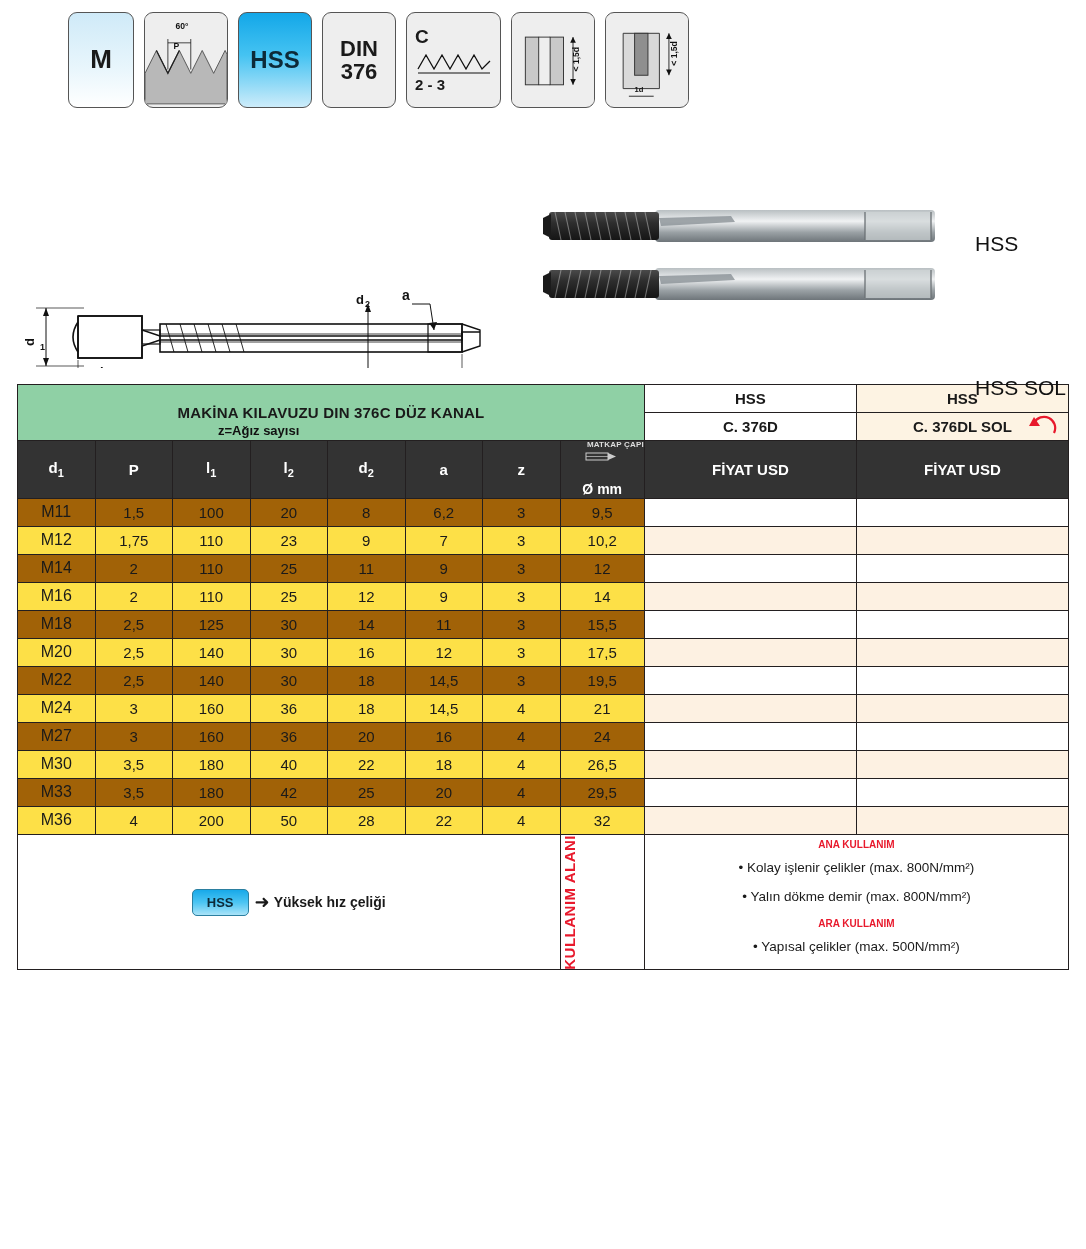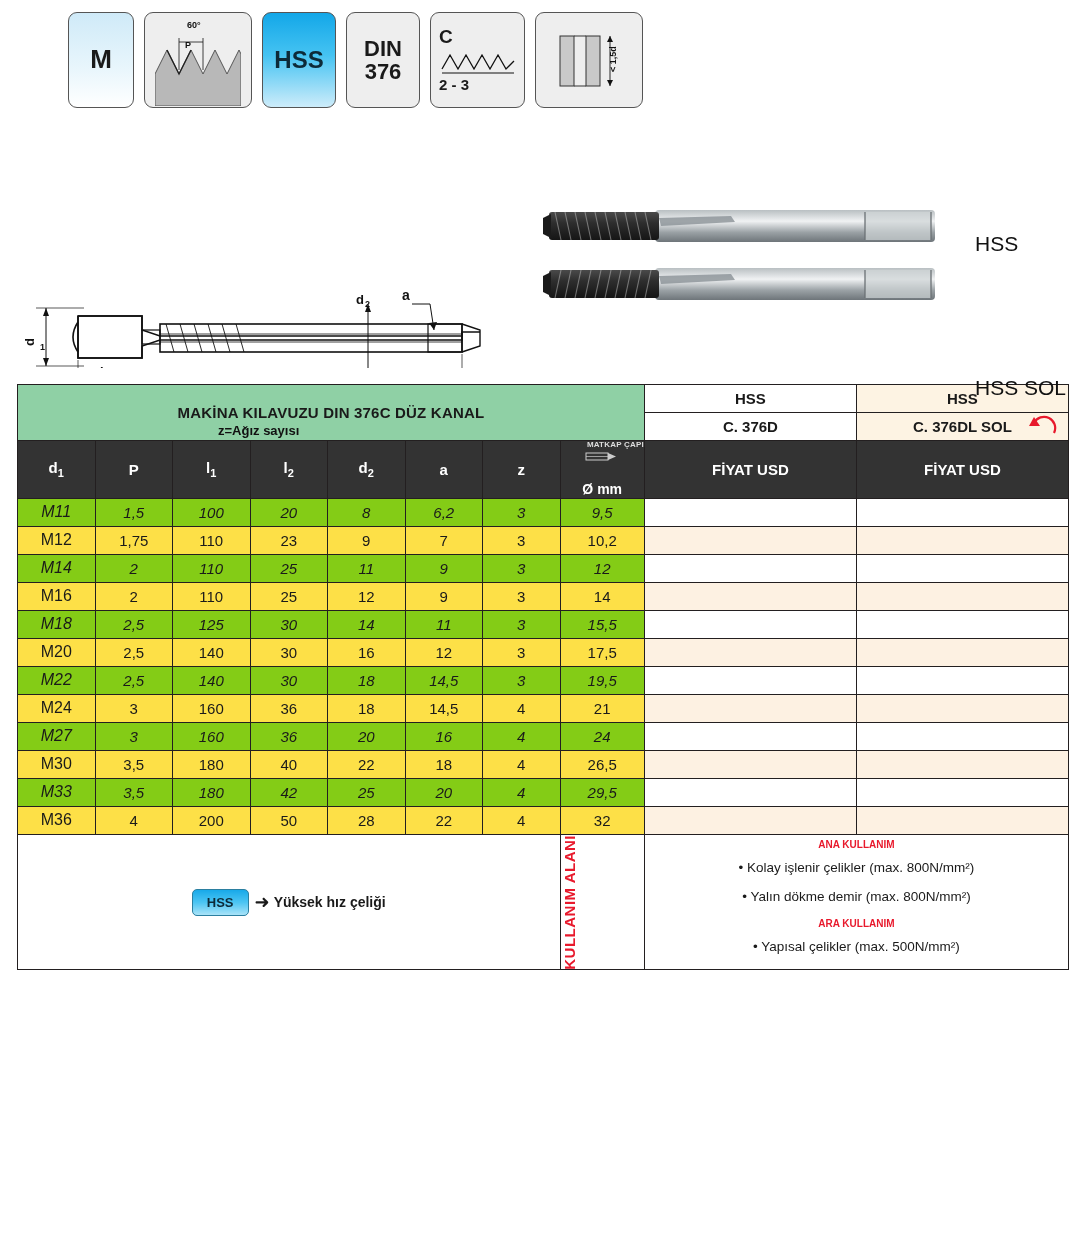--- a/index.html
+++ b/index.html
@@ -18,21 +18,21 @@
     display: flex;
     align-items: stretch;
     gap: 10px;
     padding: 12px 0 0 68px;
     height: 108px;
   }
   .badge {
     border: 1.5px solid #555;
     border-radius: 9px;
     background: #eeeeee;
-    width: 108px;
+    width: 84px;
     display: flex;
     align-items: center;
     justify-content: center;
     text-align: center;
     font-weight: bold;
     font-size: 22px;
     line-height: 1.05;
     position: relative;
     overflow: hidden;
   }
@@ -96,21 +96,21 @@
     background: #333333;
     color: #ffffff;
     font-weight: bold;
     font-size: 17px;
     height: 56px;
   }
   .dark sub { font-size: 11px; }
   .drillhdr { font-size: 9px; line-height: 1.1; }
   .drillhdr .lbl { display:block; color:#ddd; font-size:8px; letter-spacing:.2px;text-align:right;}
   .drillhdr .dia { display:block; font-size:14px; margin-top:16px; }
-  tr.r-odd td.data { background: #84cc16; font-style: italic; }
+  tr.r-odd td.data { background: #a16207; }
   tr.r-even td.data { background: #fde047; }
   tr.r-odd td.price { background: #ffffff; }
   tr.r-even td.price { background: #fdf1e2; }
   td.data { height: 33px; font-size: 16px; }
   td.data.first { font-size: 16px; }
 
   
   .rot {
     writing-mode: vertical-rl;
     transform: rotate(180deg);
@@ -188,20 +188,33 @@
       <rect x="40" y="22" width="14" height="50" fill="#c9c9c9" stroke="#333" stroke-width="1"></rect>
       <line x1="28" y1="22" x2="40" y2="22" stroke="#333" stroke-width="1"></line>
       <line x1="28" y1="72" x2="40" y2="72" stroke="#333" stroke-width="1"></line>
       <line x1="64" y1="22" x2="64" y2="72" stroke="#111" stroke-width=".9"></line>
       <polygon points="64,22 61,28 67,28" fill="#111"></polygon>
       <polygon points="64,72 61,66 67,66" fill="#111"></polygon>
       <text x="70" y="58" font-size="9" font-family="Liberation Sans" fill="#111" transform="rotate(-90 70 58)">&lt; 1,5d</text>
     </svg>
   </div>
 
+  <div class="badge gfx">
+    <svg class="small-svg" width="86" height="92" viewBox="0 0 86 92">
+      <rect x="0" y="0" width="86" height="92" fill="#eeeeee"></rect>
+      <path d="M18 18 H56 V76 H18 Z" fill="#d9d9d9" stroke="#333" stroke-width="1"></path>
+      <rect x="30" y="18" width="14" height="44" fill="#8f8f8f" stroke="#333" stroke-width="1"></rect>
+      <line x1="66" y1="18" x2="66" y2="62" stroke="#111" stroke-width=".9"></line>
+      <polygon points="66,18 63,24 69,24" fill="#111"></polygon>
+      <polygon points="66,62 63,56 69,56" fill="#111"></polygon>
+      <text x="74" y="52" font-size="9" font-family="Liberation Sans" fill="#111" transform="rotate(-90 74 52)">&lt; 1,5d</text>
+      <line x1="24" y1="84" x2="50" y2="84" stroke="#111" stroke-width=".9"></line>
+      <text x="30" y="80" font-size="8" font-family="Liberation Sans" fill="#111">1d</text>
+    </svg>
+  </div>
 </div>
 
 <div class="drawing">
 
   <svg width="520" height="260" viewBox="0 0 520 260" style="position:absolute;left:10px;top:0;">
 
     <path d="M68 208 L68 250 L132 250 L132 238 L150 232 L452 232 L452 224 L470 224" fill="none" stroke="#111" stroke-width="1.6"></path>
 
     <path d="M68 208 H132 V222 L150 228 H452 V224" fill="none" stroke="#111" stroke-width="1.6"></path>
     <rect x="68" y="208" width="64" height="42" fill="none" stroke="#111" stroke-width="1.6"></rect>

